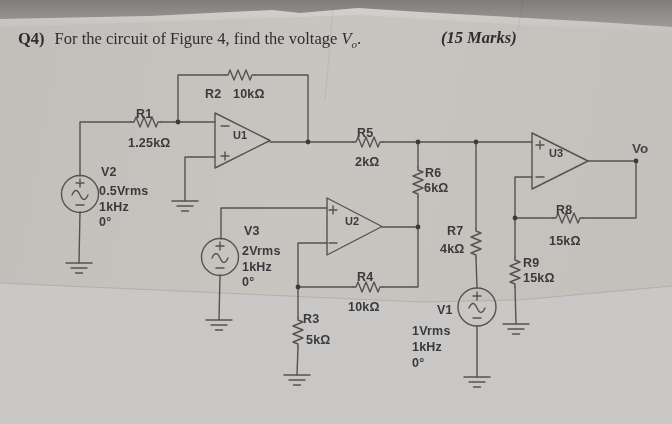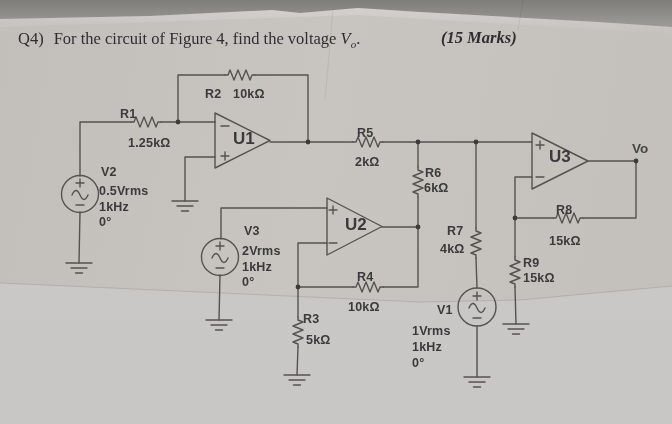--- a/index.html
+++ b/index.html
@@ -25,35 +25,35 @@
     background:linear-gradient(180deg,#cccac7 0%,#cac8c6 60%,#c9c7c5 100%);
     clip-path:polygon(0 283px,200px 292px,420px 302px,520px 300px,672px 286px,672px 424px,0 424px);
   }
   .crease-line{
     position:absolute;left:0;top:0;width:672px;height:424px;pointer-events:none;
   }
   .title{
     position:absolute;left:18px;top:29px;white-space:nowrap;
     font-family:"Liberation Serif",serif;font-size:16.5px;color:#2e2d31;
   }
-  .title .qnum{margin-right:10px;}
+  .title .qnum{margin-right:10px;font-weight:bold;}
   .title .vsym{font-style:italic;}
   .title sub{font-size:11px;font-style:italic;}
   .marks{
     position:absolute;left:441px;top:28px;white-space:nowrap;
     font-family:"Liberation Serif",serif;font-size:16.5px;font-weight:bold;font-style:italic;color:#2e2d31;text-align:center;
   }
   .ckt{position:absolute;left:0;top:0;}
   .ckt .w{stroke:#55534f;stroke-width:1.4;fill:none;stroke-linecap:round;stroke-linejoin:round;}
   .ckt .dot{fill:#3c3b39;stroke:none;}
   .clabel{
     position:absolute;font-weight:bold;font-size:12.5px;color:#3a3a3c;
     letter-spacing:0.2px;white-space:nowrap;line-height:15.5px;margin-top:8px;
   }
-  .ulabel{position:absolute;font-weight:bold;font-size:17px;color:#3a3a3c;white-space:nowrap;}
+  .ulabel{position:absolute;font-weight:bold;font-size:11px;color:#3a3a3c;white-space:nowrap;}
   .volabel{position:absolute;font-weight:bold;font-size:13.5px;color:#46464a;white-space:nowrap;}
 </style>
 </head>
 <body>
 
 <div id="stage">
 
   <div class="bottom-light"></div>
   <div class="top-band"></div>
   <div class="top-edge-light"></div>
@@ -172,21 +172,21 @@
       <circle class="dot" cx="308" cy="142" r="2.4"></circle>
       <circle class="dot" cx="418" cy="142" r="2.4"></circle>
       <circle class="dot" cx="476" cy="142" r="2.4"></circle>
       <circle class="dot" cx="418" cy="227" r="2.4"></circle>
       <circle class="dot" cx="298" cy="287" r="2.4"></circle>
       <circle class="dot" cx="515" cy="218" r="2.4"></circle>
       <circle class="dot" cx="636" cy="161" r="2.4"></circle>
     </g>
   </svg>
 
-  <div class="clabel" style="left:120px;top:99px">R1</div>
+  <div class="clabel" style="left:136px;top:99px">R1</div>
   <div class="clabel" style="left:128px;top:128px">1.25kΩ</div>
 
   <div class="clabel" style="left:205px;top:79px">R2</div>
   <div class="clabel" style="left:233px;top:79px">10kΩ</div>
 
   <div class="clabel" style="left:357px;top:118px">R5</div>
   <div class="clabel" style="left:355px;top:147px">2kΩ</div>
 
   <div class="clabel" style="left:425px;top:158px">R6</div>
   <div class="clabel" style="left:424px;top:173px">6kΩ</div>

